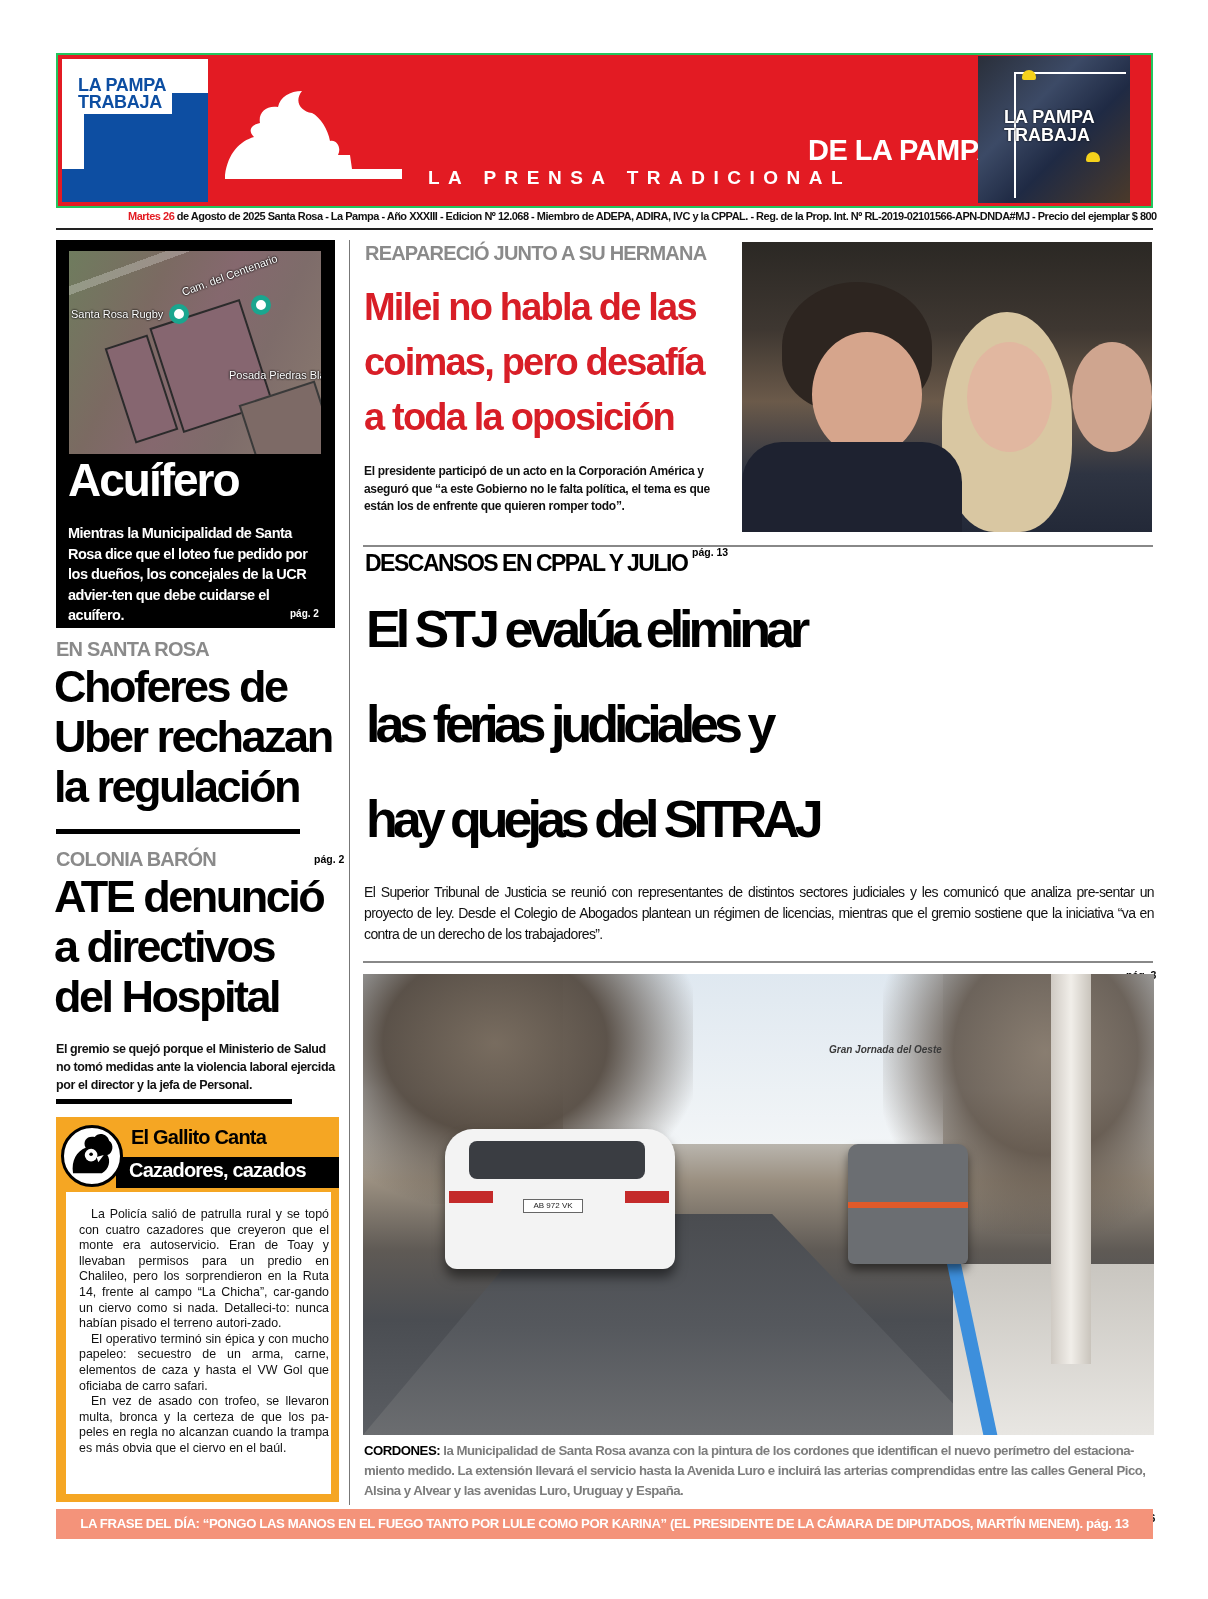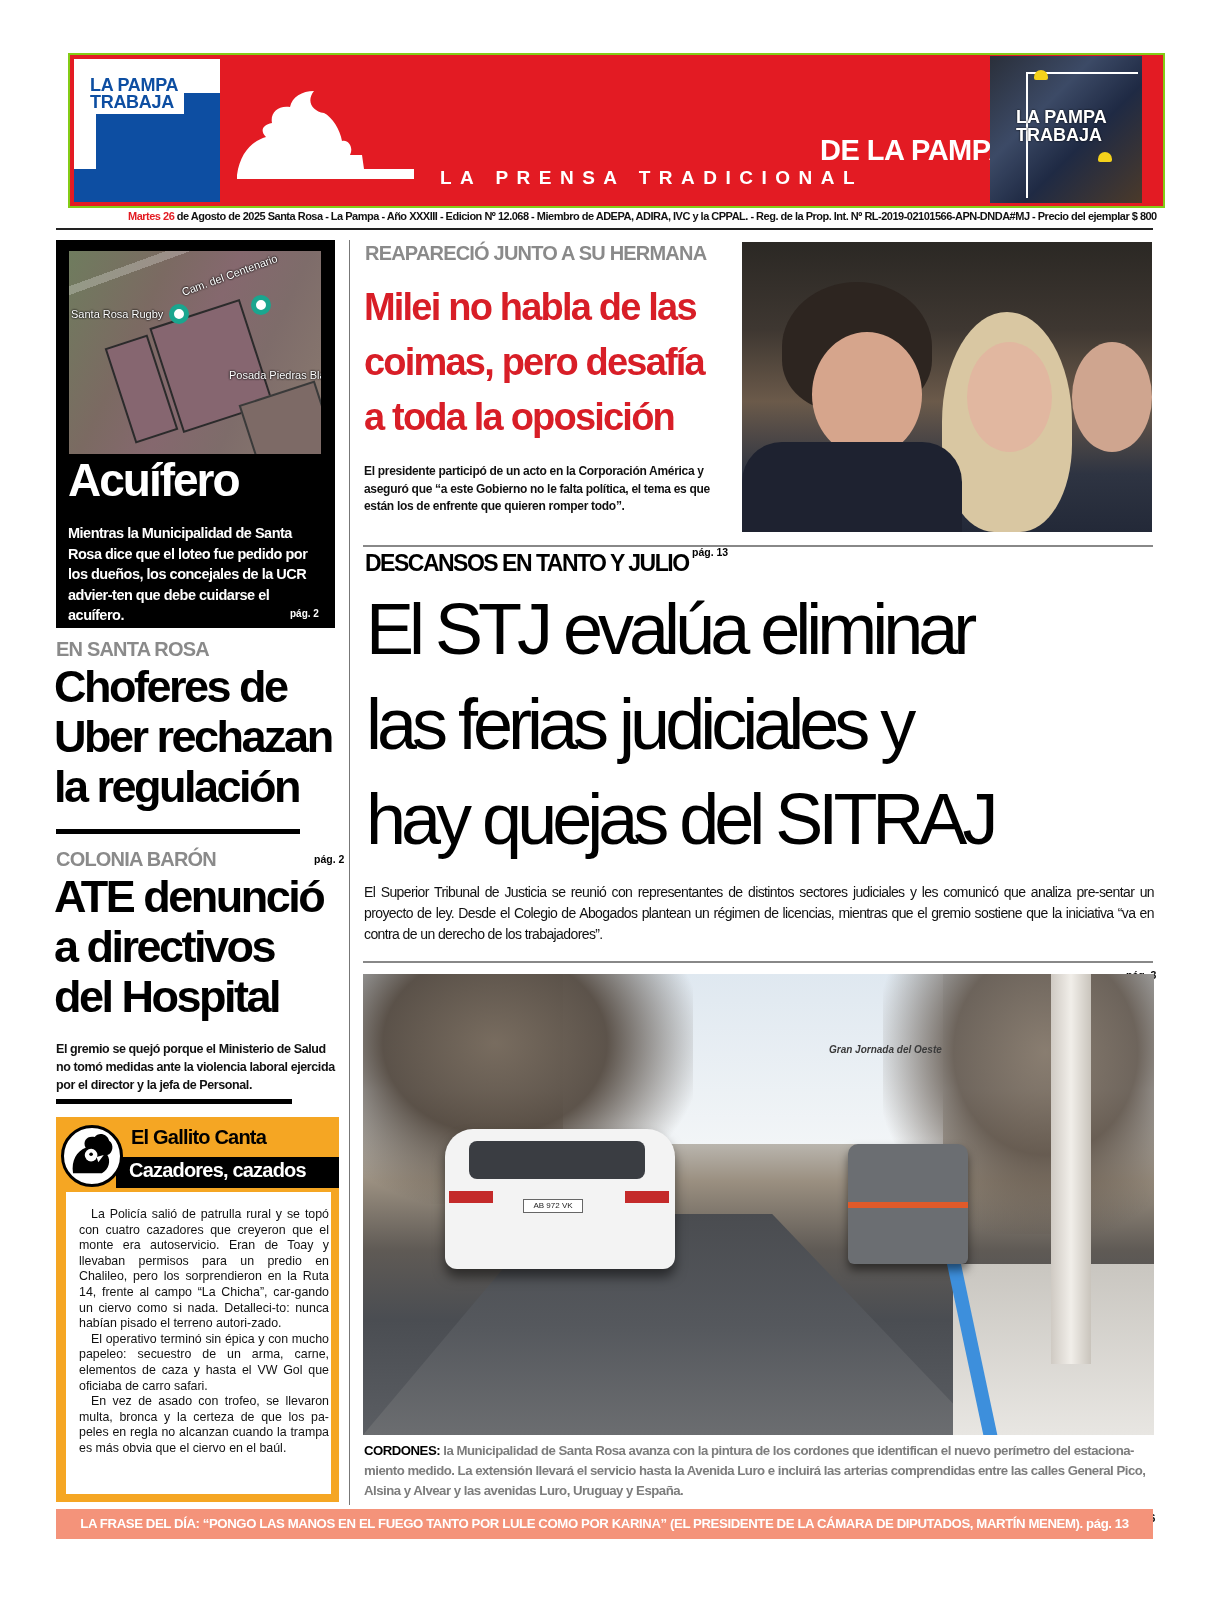--- a/index.html
+++ b/index.html
@@ -1,21 +1,21 @@
 <!DOCTYPE html>
 <html><head>
 <meta charset="utf-8">
 <style>
   * { box-sizing: border-box; margin: 0; padding: 0; }
   html, body { width: 1208px; height: 1599px; background: #ffffff; overflow: hidden; }
   body { position: relative; font-family: "Liberation Sans", sans-serif; color: #111; }
   .abs { position: absolute; }
 
   
-  #masthead { left: 56px; top: 53px; width: 1097px; height: 155px; background: #e31b23; border: 2px solid #84cc16; margin-left: 12px; }
+  #masthead { left: 56px; top: 53px; width: 1097px; height: 155px; background: #e31b23; border: 2px solid #22c55e; }
   #lpt-left { left: 4px; top: 4px; width: 146px; height: 143px; background: #ffffff; }
   #lpt-left .blue { position: absolute; left: 0; top: 55px; width: 146px; height: 88px; background: #0d4ea2; }
   #lpt-left .notch { position: absolute; left: 0; top: 55px; width: 22px; height: 88px; background: #ffffff; }
   #lpt-left .notch2 { position: absolute; left: 0; top: 110px; width: 34px; height: 33px; background: #0d4ea2; }
   #lpt-left .blue2 { position: absolute; left: 110px; top: 34px; width: 36px; height: 22px; background: #0d4ea2; }
   #lpt-left .txt { position: absolute; left: 16px; top: 18px; color: #0d4ea2; font-weight: 700; font-size: 18px; line-height: 17px; letter-spacing: -0.3px; }
   #sun-logo { left: 162px; top: 28px; width: 185px; height: 100px; }
   #title-main { left: 366px; top: 14px; color: #fff; font-weight: 700; font-size: 96px; line-height: 96px; letter-spacing: -2px; }
   #title-sub { left: 750px; top: 80px; color: #fff; font-weight: 700; font-size: 29px; line-height: 30px; letter-spacing: -0.5px; }
   #title-tag { left: 370px; top: 112px; color: #fff; font-weight: 700; font-size: 19px; letter-spacing: 8.5px; }
@@ -75,21 +75,21 @@
   #page-milei { left: 692px; top: 520px; }
   #milei-photo { left: 742px; top: 242px; width: 410px; height: 290px; overflow: hidden;
       background: linear-gradient(180deg, #2b2824 0%, #3e3731 30%, #6b5a4a 55%, #2e3442 80%, #232938 100%); }
   #milei-photo .face { position: absolute; border-radius: 50%; }
   #milei-photo .hair { position: absolute; border-radius: 50% 50% 40% 40%; }
 
   #rule-mid { left: 363px; top: 545px; width: 790px; height: 2px; background: #888; }
 
   
   #kick-stj { left: 365px; top: 550px; color: #000; font-weight: 700; font-size: 23px; letter-spacing: -1.5px; }
-  #hl-stj { left: 366px; top: 582px; width: 790px; color: #000; font-weight: 400; font-size: 72px; line-height: 95px; letter-spacing: -5px; }
+  #hl-stj { left: 366px; top: 582px; width: 790px; color: #000; font-weight: 700; font-size: 52px; line-height: 95px; letter-spacing: -5px; }
   #stj-body { left: 364px; top: 882px; width: 790px; font-size: 14px; line-height: 21px; letter-spacing: -0.6px; text-align: justify; }
   #page-stj { left: 1126px; top: 943px; }
   #rule-stj { left: 363px; top: 961px; width: 790px; height: 2px; background: #888; }
 
   
   #street-photo { left: 363px; top: 974px; width: 791px; height: 461px; overflow: hidden;
       background: linear-gradient(180deg, #cfd8df 0%, #e6ecf0 25%, #9a8f80 45%, #5f5a55 60%, #4a4d52 75%, #5b5e63 100%); }
   #street-photo .sky { position: absolute; left: 200px; top: 0; width: 380px; height: 170px; background: linear-gradient(180deg, #dfe8f0, #f2f5f7); }
   #street-photo .trees-l { position: absolute; left: 0; top: 0; width: 330px; height: 230px; background: radial-gradient(ellipse at 40% 30%, #6d5f50 0%, #4d4238 40%, transparent 75%); opacity: .9; }
   #street-photo .trees-r { position: absolute; left: 520px; top: 0; width: 271px; height: 260px; background: radial-gradient(ellipse at 60% 30%, #7a6b5b 0%, #5a4e43 40%, transparent 75%); opacity: .85; }
@@ -213,21 +213,21 @@
   <div class="hair" style="left:40px;top:40px;width:150px;height:130px;background:#2d2520"></div>
   <div class="face" style="left:70px;top:90px;width:110px;height:125px;background:#d6a58c"></div>
   <div class="hair" style="left:200px;top:70px;width:130px;height:220px;background:#d9c7a2"></div>
   <div class="face" style="left:225px;top:100px;width:85px;height:110px;background:#e1b7a0"></div>
   <div class="face" style="left:330px;top:100px;width:80px;height:110px;background:#cfa58f"></div>
   <div style="position:absolute;left:0;top:200px;width:220px;height:90px;background:#1e2230;border-radius:40px 40px 0 0"></div>
 </div>
 
 <div id="rule-mid" class="abs"></div>
 
-<div id="kick-stj" class="abs">DESCANSOS EN TANTO Y JULIO</div>
+<div id="kick-stj" class="abs">DESCANSOS EN CPPAL Y JULIO</div>
 <div id="hl-stj" class="abs">
   <div>El STJ evalúa eliminar</div>
   <div>las ferias judiciales y</div>
   <div>hay quejas del SITRAJ</div>
 </div>
 <div id="stj-body" class="abs">El Superior Tribunal de Justicia se reunió con representantes de distintos sectores judiciales y les comunicó que analiza pre-sentar un proyecto de ley. Desde el Colegio de Abogados plantean un régimen de licencias, mientras que el gremio sostiene que la iniciativa “va en contra de un derecho de los trabajadores”.</div>
 <div id="page-stj" class="abs page-ref">pág. 3</div>
 <div id="rule-stj" class="abs"></div>
 
 <div id="street-photo" class="abs">

